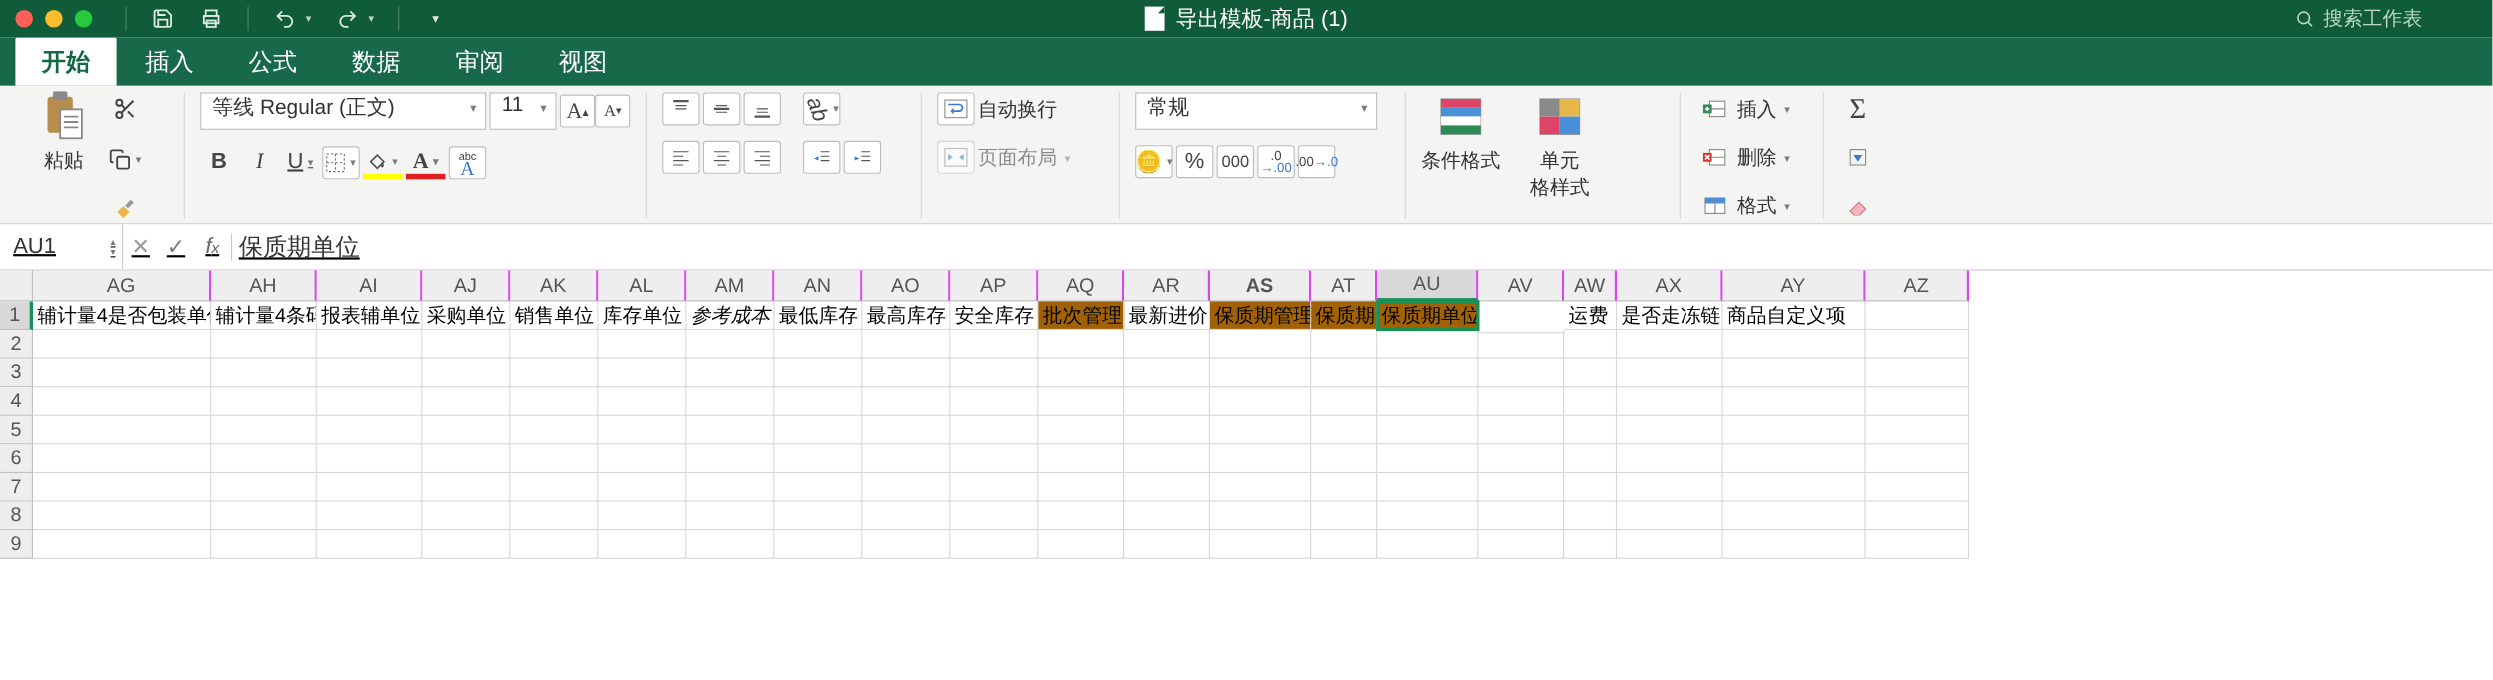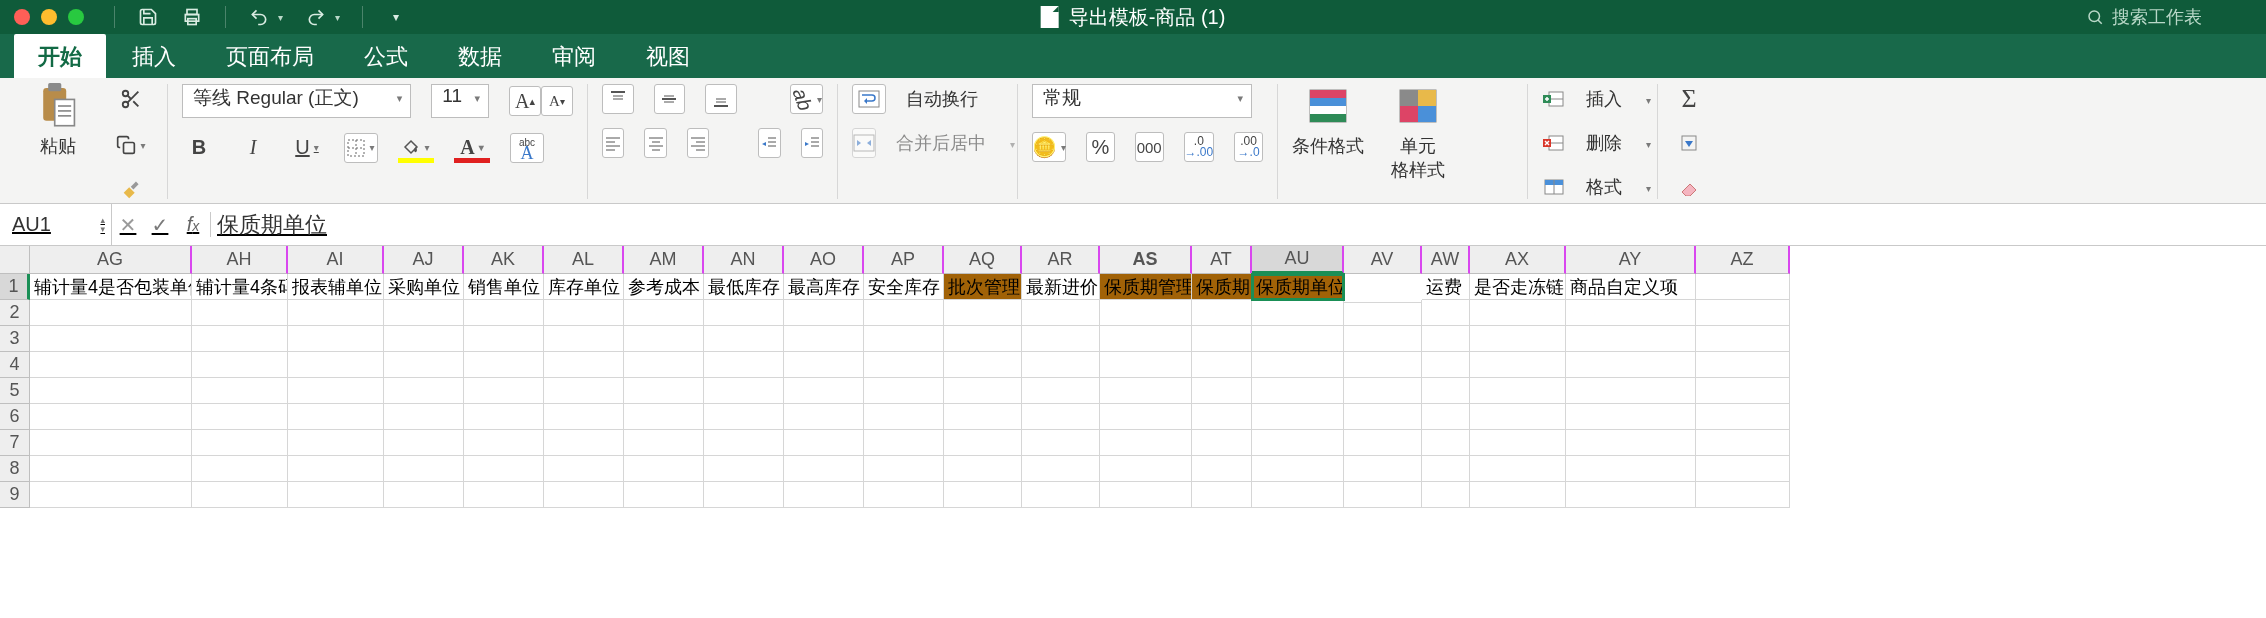--- a/index.html
+++ b/index.html
@@ -23,21 +23,21 @@
 
   
   .tabs { height: 44px; background: #18694a; display: flex; align-items: flex-end; padding-left: 14px; gap: 2px; color:#fff; font-size:22px;}
   .tab { padding: 8px 24px 6px; cursor:pointer; }
   .tab.active { background:#fff; color:#126a45; font-weight:600; border-radius:2px 2px 0 0;}
 
   
   .ribbon { height: 126px; background:#f4f4f3; border-bottom:1px solid #c9c9c9; display:flex; padding:6px 8px 4px; gap:0;}
   .group { display:flex; flex-direction:column; justify-content:flex-start; padding:0 14px; border-right:1px solid #d7d7d7; }
   .group:last-child{border-right:none;}
-  .row { display:flex; align-items:center; gap:20px; }
+  .row { display:flex; align-items:center; gap:3px; }
   .row + .row { margin-top:14px; }
   .btn { width:34px; height:30px; border:1px solid transparent; display:flex; align-items:center; justify-content:center; font-size:20px; color:#444; border-radius:3px; }
   .btn.boxed { border-color:#bdbdbd; background:#fff;}
   .drop::after{content:"▾"; font-size:10px; color:#7a7a7a; margin-left:4px;}
   .bigbtn { display:flex; flex-direction:column; align-items:center; justify-content:center; gap:6px; width:72px; color:#444; font-size:18px;}
   .bigbtn .ico{ width:44px;height:44px; display:flex;align-items:center;justify-content:center;}
   select, .combo { height:34px; border:1px solid #bdbdbd; background:#fff; font-size:19px; padding:0 26px 0 10px; position:relative; color:#333;}
   .combo::after{content:"▾"; position:absolute; right:8px; top:7px; font-size:11px; color:#7a7a7a;}
   .fontcombo{ width:270px; }
   .sizecombo{ width:62px; }
@@ -127,21 +127,20 @@
         <circle cx="11" cy="11" r="7"></circle>
         <line x1="21" y1="21" x2="16" y2="16"></line>
       </svg>
     <input placeholder="搜索工作表" style="">
   </div>
 </div>
 
 <div class="tabs" id="tabs">
     <div class="tab active">开始</div>
     <div class="tab">插入</div>
-    <div class="tab">页面布局</div>
     <div class="tab">公式</div>
     <div class="tab">数据</div>
     <div class="tab">审阅</div>
     <div class="tab">视图</div>
   </div>
 
 <div class="ribbon">
 
   <div class="group" style="width:160px;">
     <div class="row" style="align-items:flex-start;">
@@ -309,40 +308,40 @@
       <span class="lbl">自动换行</span>
     </div>
     <div class="row" style="opacity:.55;">
       <div class="btn boxed">
           <svg width="22" height="18">
             <rect x="1" y="1" width="20" height="16" fill="none" stroke="#888"></rect>
             <polygon points="4,6 8,9 4,12" fill="#3a78c9"></polygon>
             <polygon points="18,6 14,9 18,12" fill="#3a78c9"></polygon>
           </svg>
         </div>
-      <span class="lbl">合并后居中</span>
+      <span class="lbl">页面布局</span>
       <span class="drop"></span>
     </div>
   </div>
 
   <div class="group" style="width:260px;">
     <div class="row">
       <div class="combo stylecombo"><span>常规</span></div>
     </div>
     <div class="row">
       <div class="btn boxed drop">
           <span style="color:#d4a017;">🪙</span>
         </div>
       <div class="btn boxed">%</div>
       <div class="btn boxed" style="font-size:15px;">000</div>
       <div class="btn boxed" style="font-size:12px;display:flex;flex-direction:column;line-height:11px;">
           <span>.0</span>
           <span style="color:#3a78c9;">→.00</span>
         </div>
-      <div class="btn boxed" style="font-size:12px;display:flex;flex-direction:column;line-height:11px;">
+      <div class="btn boxed" style="font-size:12px;display:flex;flex-direction:row;line-height:11px;">
           <span>.00</span>
           <span style="color:#3a78c9;">→.0</span>
         </div>
     </div>
   </div>
 
   <div class="group" style="width:250px;">
     <div class="row" style="gap:18px; align-items:flex-start; height:100%;">
       <div class="bigbtn">
         <div class="ico">
@@ -475,21 +474,21 @@
     </div>
   <div class="rows" id="rows">
       <div class="gridrow">
         <div class="rh sel">1</div>
         <div class="cell" style="width: 162px;">辅计量4是否包装单位</div>
         <div class="cell" style="width: 96px;">辅计量4条码</div>
         <div class="cell" style="width: 96px;">报表辅单位</div>
         <div class="cell" style="width: 80px;">采购单位</div>
         <div class="cell" style="width: 80px;">销售单位</div>
         <div class="cell" style="width: 80px;">库存单位</div>
-        <div class="cell" style="width: 80px;">参考成本</div>
+        <div class="cell" style="width: 80px; font-style: italic;">参考成本</div>
         <div class="cell" style="width: 80px;">最低库存</div>
         <div class="cell" style="width: 80px;">最高库存</div>
         <div class="cell" style="width: 80px;">安全库存</div>
         <div class="cell hl" style="width: 78px;">批次管理</div>
         <div class="cell" style="width: 78px;">最新进价</div>
         <div class="cell hl" style="width: 92px;">保质期管理</div>
         <div class="cell hl" style="width: 60px;">保质期</div>
         <div class="cell hl selected" style="width: 92px;">保质期单位</div>
         <div class="cell" style="width: 78px; margin-top: 28px;">建档日期</div>
         <div class="cell" style="width: 48px;">运费</div>

